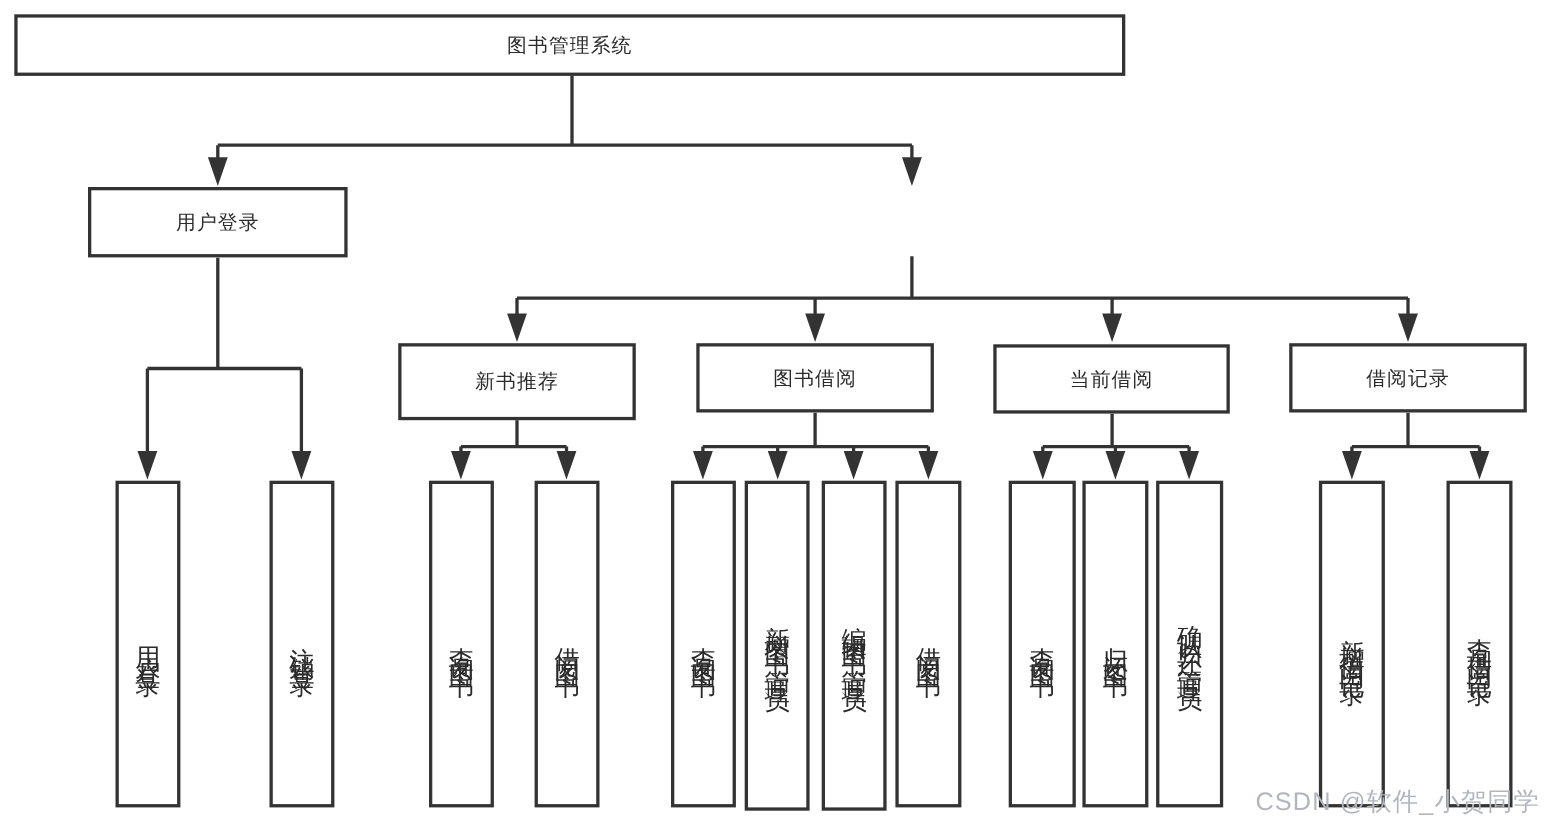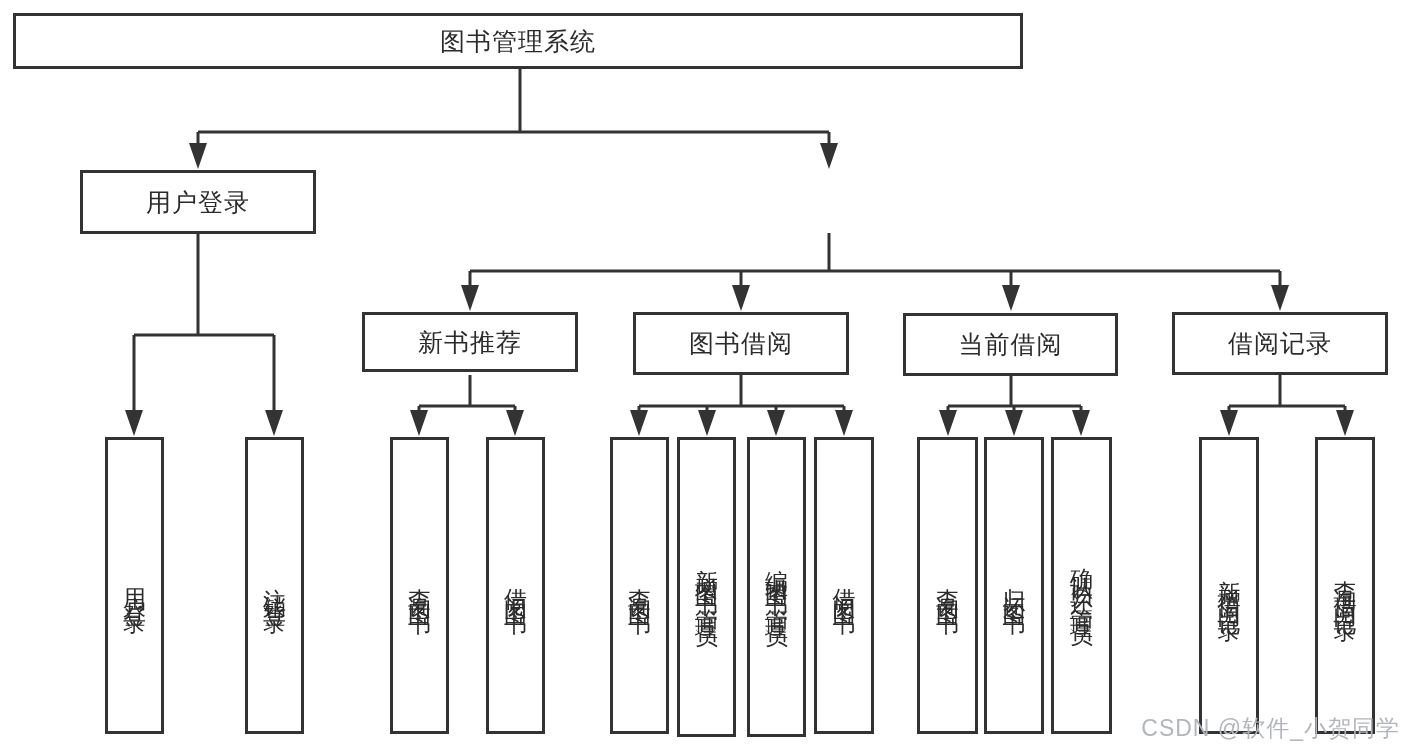--- a/index.html
+++ b/index.html
@@ -4,21 +4,21 @@
 <style>
   html,body{margin:0;padding:0;background:#ffffff;}
   body{font-family:"Liberation Sans","DejaVu Sans",sans-serif;color:#2b2b2b;}
   .stage{position:relative;width:1405px;height:747px;background:#ffffff;overflow:hidden;}
   .wires{position:absolute;left:0;top:0;width:1405px;height:747px;}
   .node{
     position:absolute;box-sizing:border-box;background:#ffffff;
     border:3px solid #333333;display:flex;align-items:center;justify-content:center;
     color:#2b2b2b;
   }
-  .h .label{font-size:25px;letter-spacing:1px;white-space:nowrap;}
+  .h .label{font-size:18px;letter-spacing:1px;white-space:nowrap;}
   .root-node{border-width:3px;}
   .v .label{
     writing-mode:vertical-rl;text-orientation:mixed;
     font-size:23px;letter-spacing:8px;line-height:1;white-space:nowrap;
   }
   .watermark{
     position:absolute;right:5px;bottom:3px;
     font-size:23px;color:#b2b6bc;letter-spacing:1px;white-space:nowrap;
   }
 </style>
@@ -68,21 +68,21 @@
   </svg>
 
   <div class="node h root-node" style="left:13px;top:13px;width:1010px;height:56px;">
     <span class="label">图书管理系统</span>
   </div>
 
   <div class="node h" style="left:80px;top:170px;width:236px;height:64px;">
     <span class="label">用户登录</span>
   </div>
 
-  <div class="node h" style="left:362px;top:312px;width:216px;height:60px;">
+  <div class="node h" style="left:362px;top:312px;width:216px;height:70px;">
     <span class="label">新书推荐</span>
   </div>
   <div class="node h" style="left:633px;top:312px;width:216px;height:63px;">
     <span class="label">图书借阅</span>
   </div>
   <div class="node h" style="left:903px;top:313px;width:215px;height:63px;">
     <span class="label">当前借阅</span>
   </div>
   <div class="node h" style="left:1172px;top:312px;width:216px;height:63px;">
     <span class="label">借阅记录</span>

